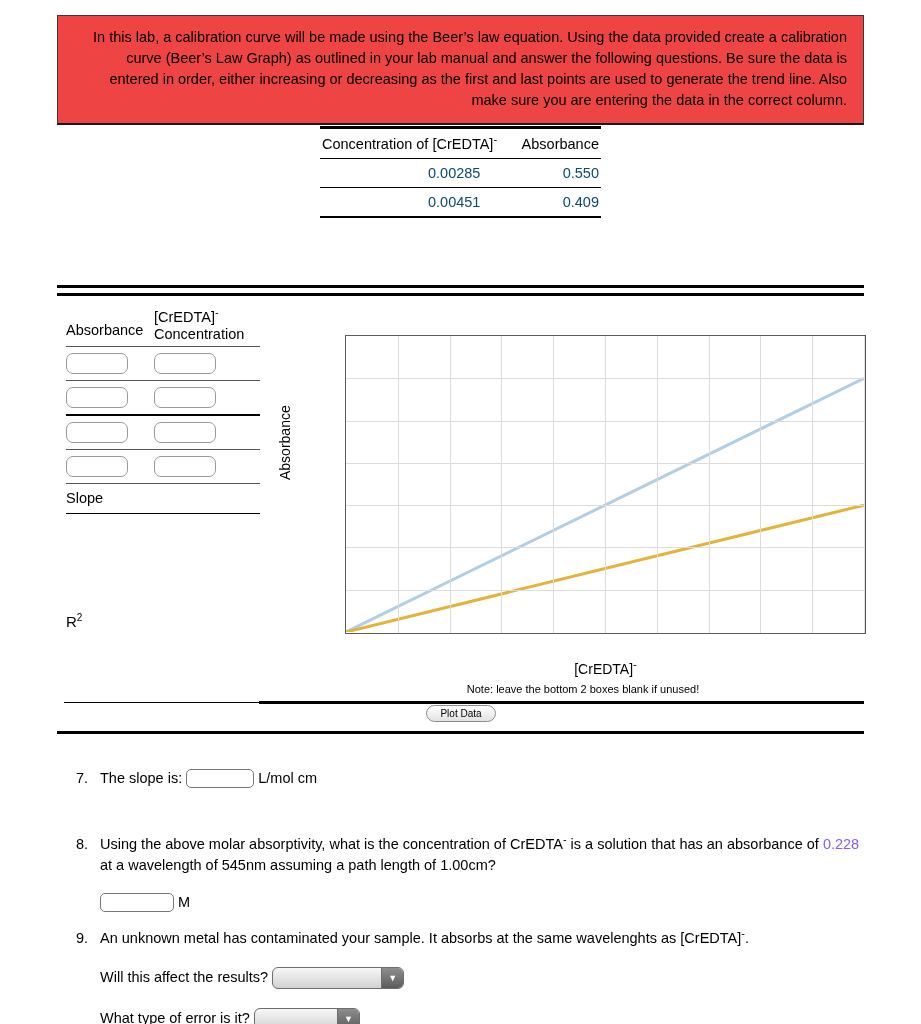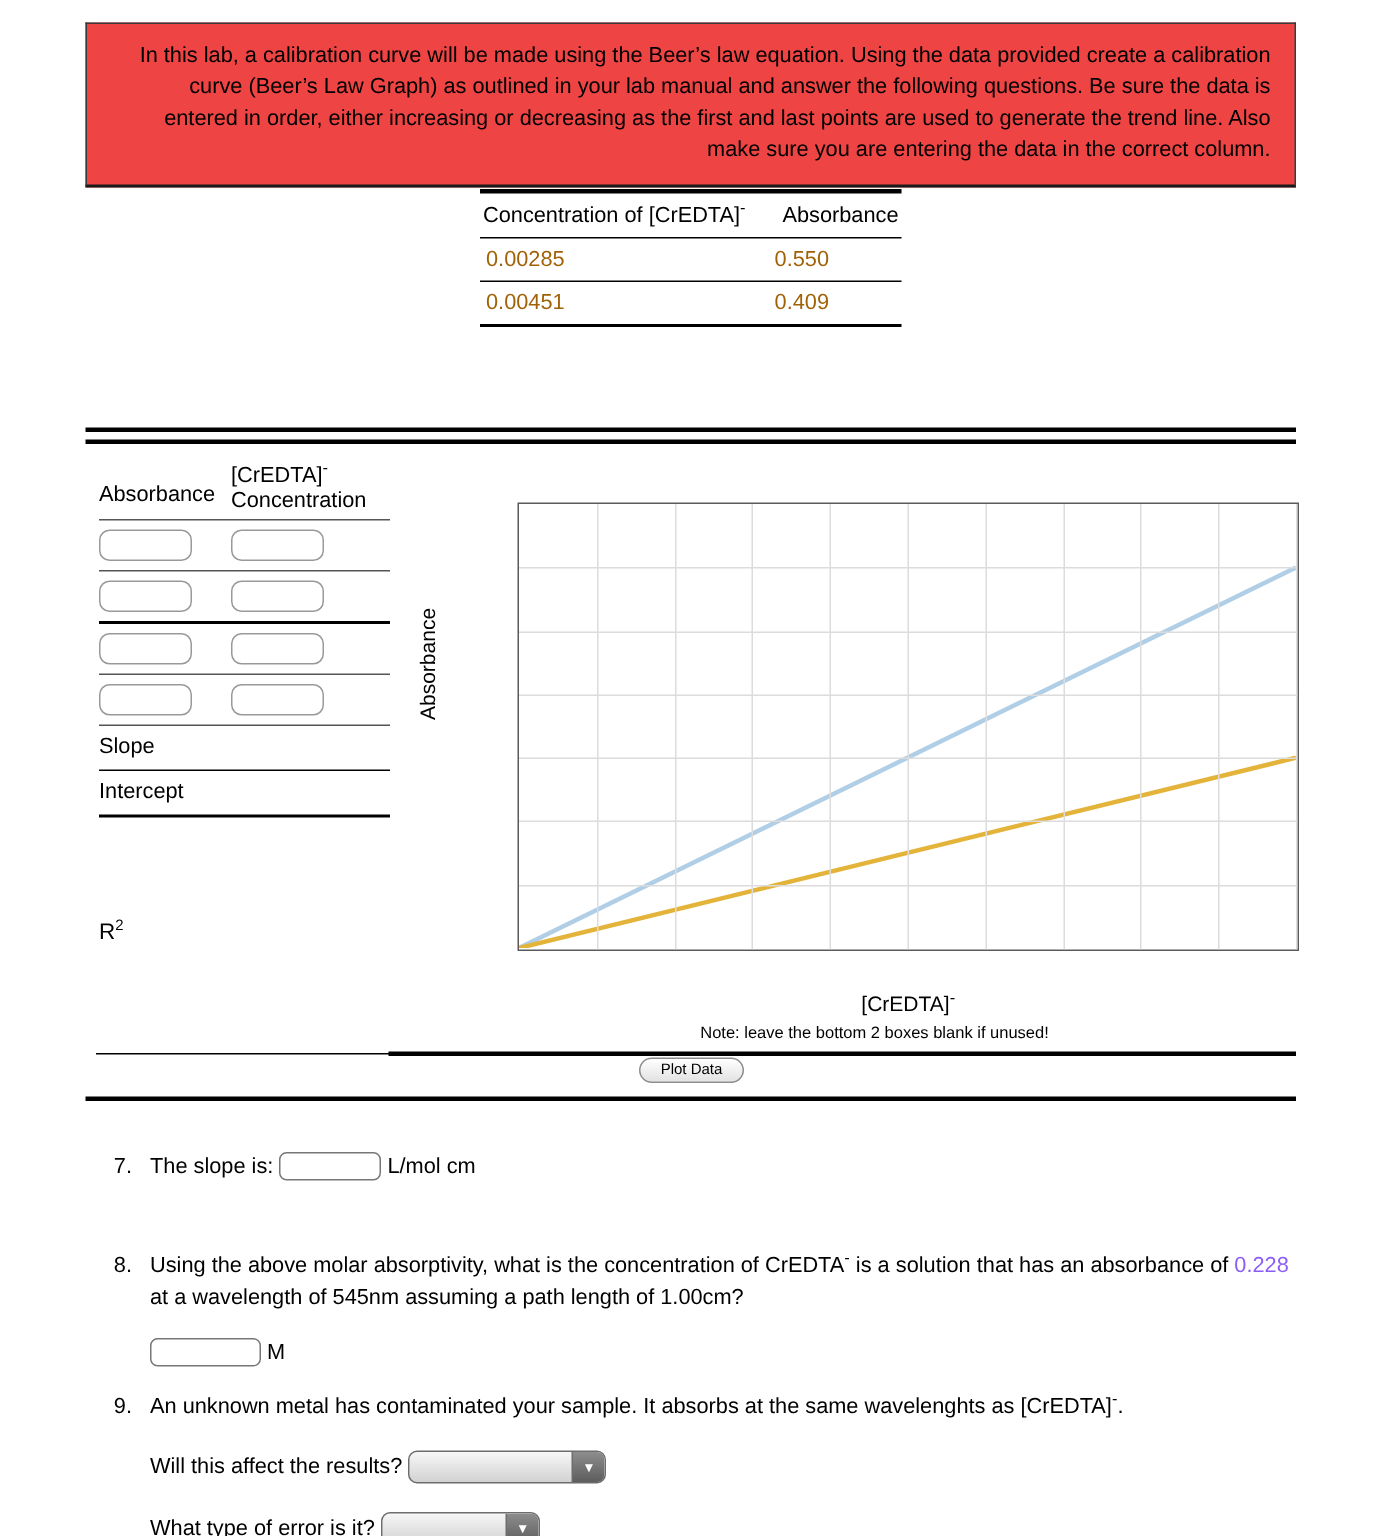--- a/index.html
+++ b/index.html
@@ -44,21 +44,22 @@
   .data-table thead th {
     font-weight: normal;
     padding: 7px 4px 6px 4px;
     border-top: 3px solid #000;
     border-bottom: 1px solid #000;
     white-space: nowrap;
   }
   .data-table thead th.col-conc { text-align: left; padding-left: 2px; }
   .data-table thead th.col-abs  { text-align: right; padding-right: 2px; }
   .data-table tbody td {
-    color: #a16207;
+    text-align: right;
+    color: #0c4a6e;
     padding: 6px 2px 6px 4px;
     border-bottom: 1px solid #000;
   }
   .data-table tbody td.c-left { padding-right: 32px; }
   .data-table tbody tr:last-child td { border-bottom: 2px solid #000; }
   sup.minus { font-size: 11px; vertical-align: super; line-height: 0; }
 
   
   .plot-section {
     position: absolute;
@@ -329,21 +330,20 @@
     <div class="entry-row">
       <div class="cellbox"></div>
       <div class="cellbox second"></div>
     </div>
     <div class="entry-row">
       <div class="cellbox"></div>
       <div class="cellbox second"></div>
     </div>
 
     <div class="entry-label-row">Slope</div>
-    <div class="entry-label-row last">Intercept</div>
   </div>
 
   <div class="r2-label">
     <span>R</span><sup>2</sup>
   </div>
 
   <div class="chart-wrap">
 
     <div class="axis-y-label">Absorbance</div>
 

